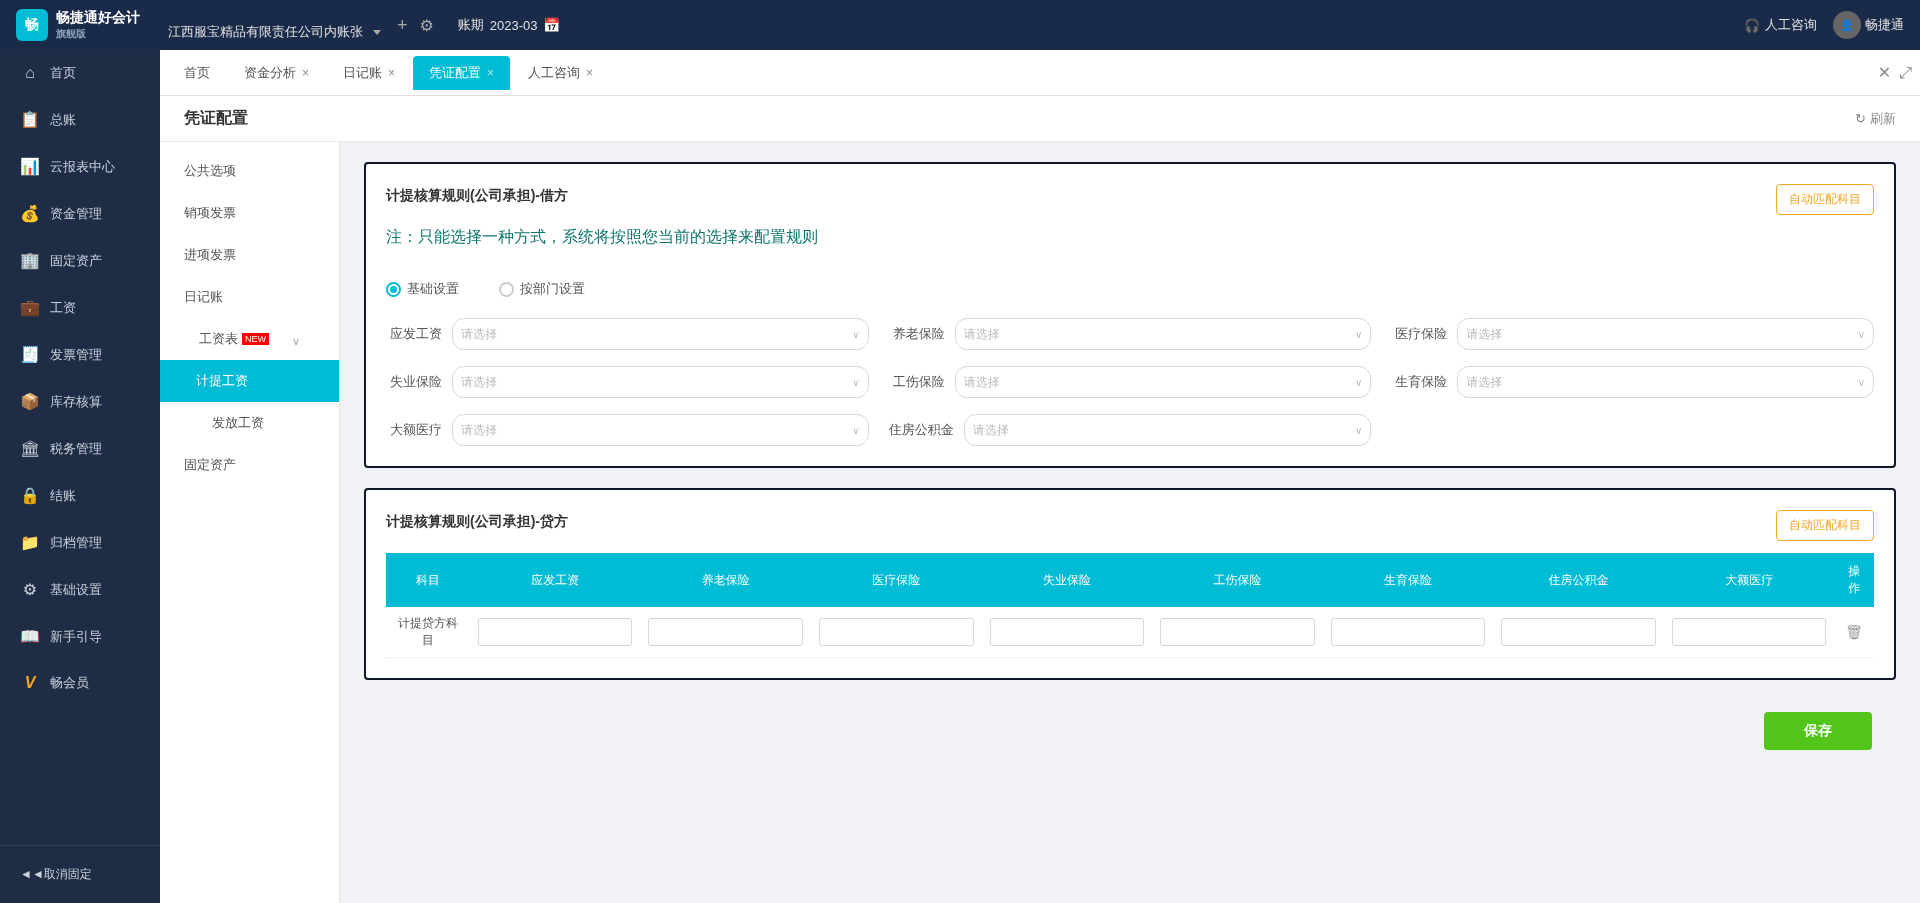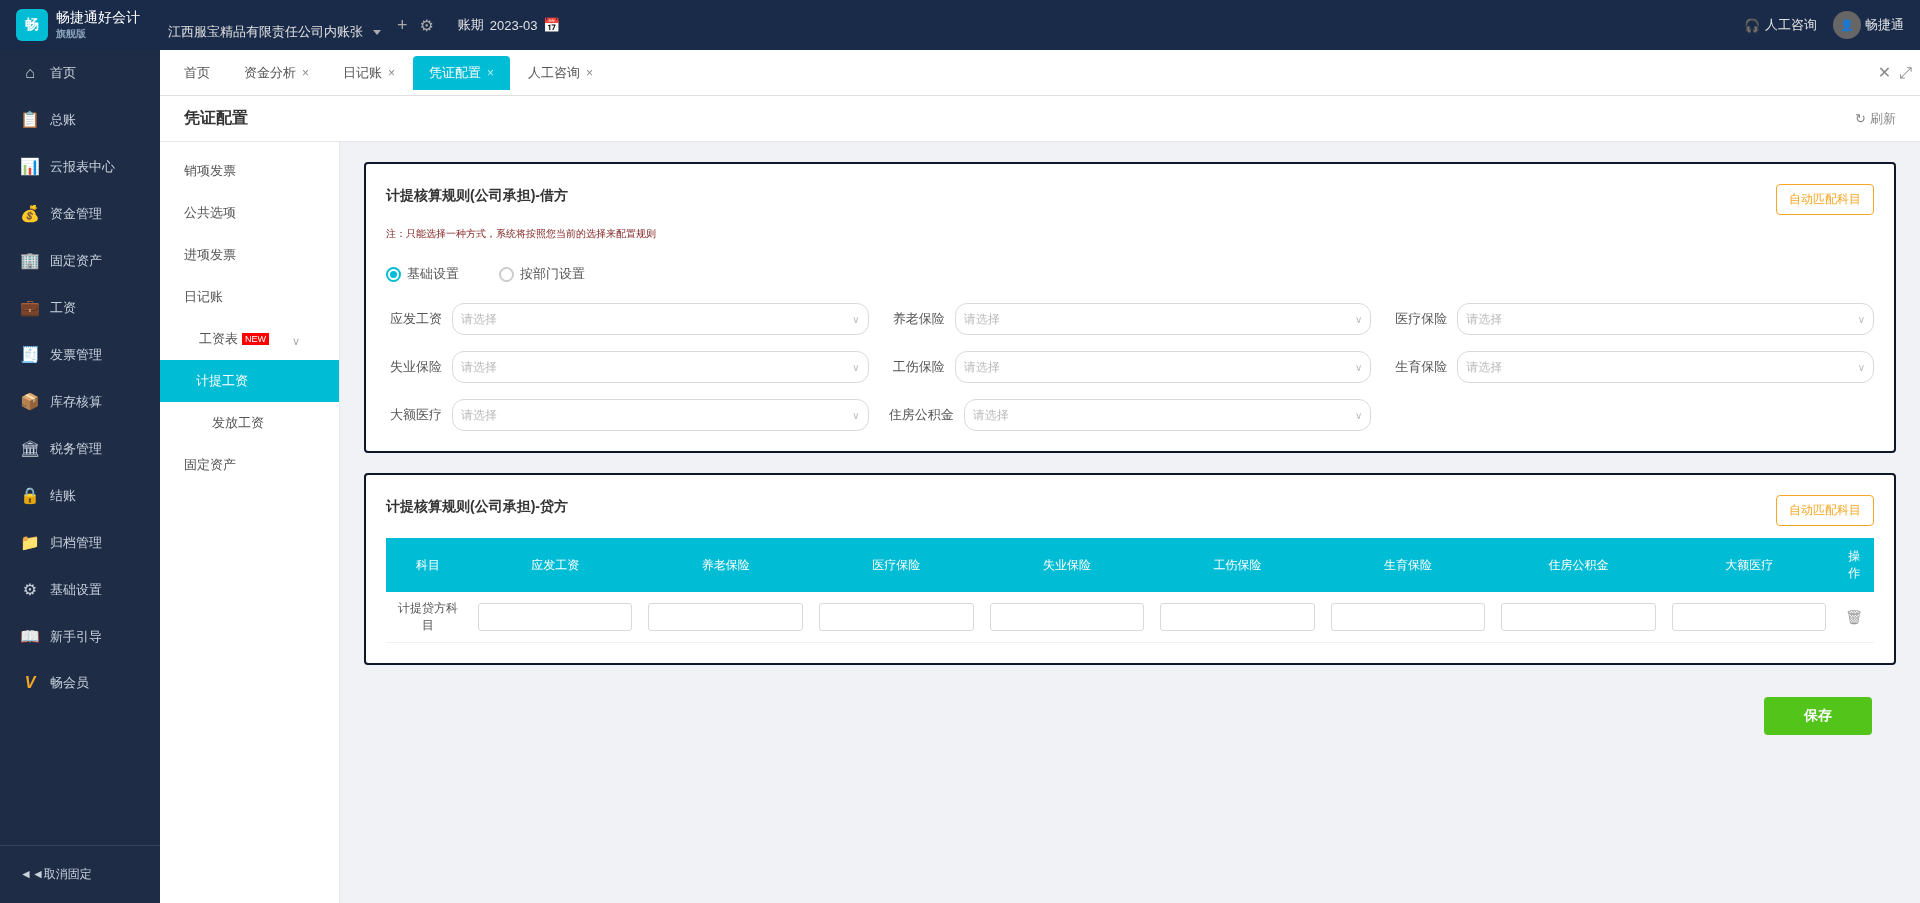--- a/index.html
+++ b/index.html
@@ -48,21 +48,21 @@
     .sub-item.active { background: #00bcd4; color: white; }
     .sub-item-group { padding: 12px 39px; color: #555; cursor: pointer; font-size: 13px; display: flex; align-items: flex-end; justify-content: space-between; }
     .sub-item-group .new-badge { background: red; color: white; font-size: 9px; padding: 1px 3px; border-radius: 0; margin-left: 4px; }
 
     
     .main-panel { flex: 1; overflow-y: auto; padding: 20px 24px; }
 
     
     .section { background: #fff; border: 2px solid #0f172a; border-radius: 4px; margin-bottom: 20px; padding: 20px; }
     .section-title { font-size: 14px; color: #333; font-weight: bold; margin-bottom: 8px; }
-    .section-note { color: #7f1d1d; font-size: 10px; margin-bottom: 24px; }
+    .section-note { color: #0f766e; font-size: 16px; margin-bottom: 32px; }
     .section-header { display: flex; align-items: center; justify-content: space-between; margin-bottom: 12px; }
 
     
     .radio-group { display: flex; gap: 40px; margin-bottom: 20px; align-items: center; }
     .radio-item { display: flex; align-items: center; gap: 6px; cursor: pointer; color: #555; font-size: 13px; }
     .radio-circle { width: 15px; height: 15px; border-radius: 50%; border: 2px solid #00bcd4; display: flex; align-items: center; justify-content: center; }
     .radio-circle.checked::after { content: ''; width: 7px; height: 7px; background: #00bcd4; border-radius: 50%; display: block; }
     .radio-circle.unchecked { border-color: #ccc; }
 
     
@@ -95,21 +95,21 @@
   </style>
 </head>
 <body>
 
 <div class="top-bar">
   <div class="logo-area">
     <div class="logo-icon">
       <span>畅</span>
     </div>
     <div>
-      <div style="color:white;font-size:14px;font-weight:normal;">畅捷通好会计</div>
+      <div style="color:white;font-size:14px;font-weight:bold;">畅捷通好会计</div>
       <div style="color:#88a0b8;font-size:10px;">旗舰版</div>
     </div>
   </div>
 
   <div class="top-company">
     <span>江西服宝精品有限责任公司内账张</span>
     <span class="chevron-down"></span>
   </div>
 
   <span style="color:#aaa;font-size:18px;cursor:pointer;margin-left:4px;">+</span>
@@ -232,24 +232,24 @@
       <div class="refresh-btn">
         <span>↻</span>
         <span>刷新</span>
       </div>
     </div>
 
     <div class="content-body">
 
       <div class="sub-sidebar">
         <div class="sub-item">
+          <span>公共选项</span>
+        </div>
+        <div class="sub-item">
           <span>销项发票</span>
-        </div>
-        <div class="sub-item">
-          <span>公共选项</span>
         </div>
         <div class="sub-item">
           <span>进项发票</span>
         </div>
         <div class="sub-item">
           <span>日记账</span>
         </div>
         <div class="sub-item-group">
           <div style="display:flex;align-items:center;">
             <span>工资表</span>

